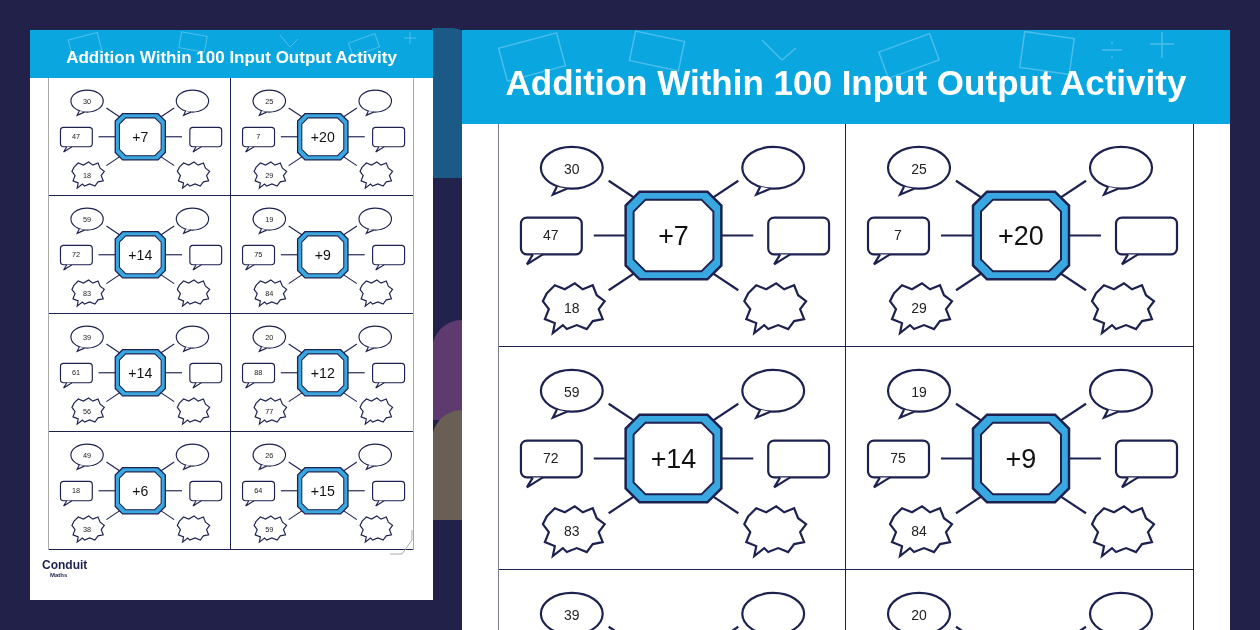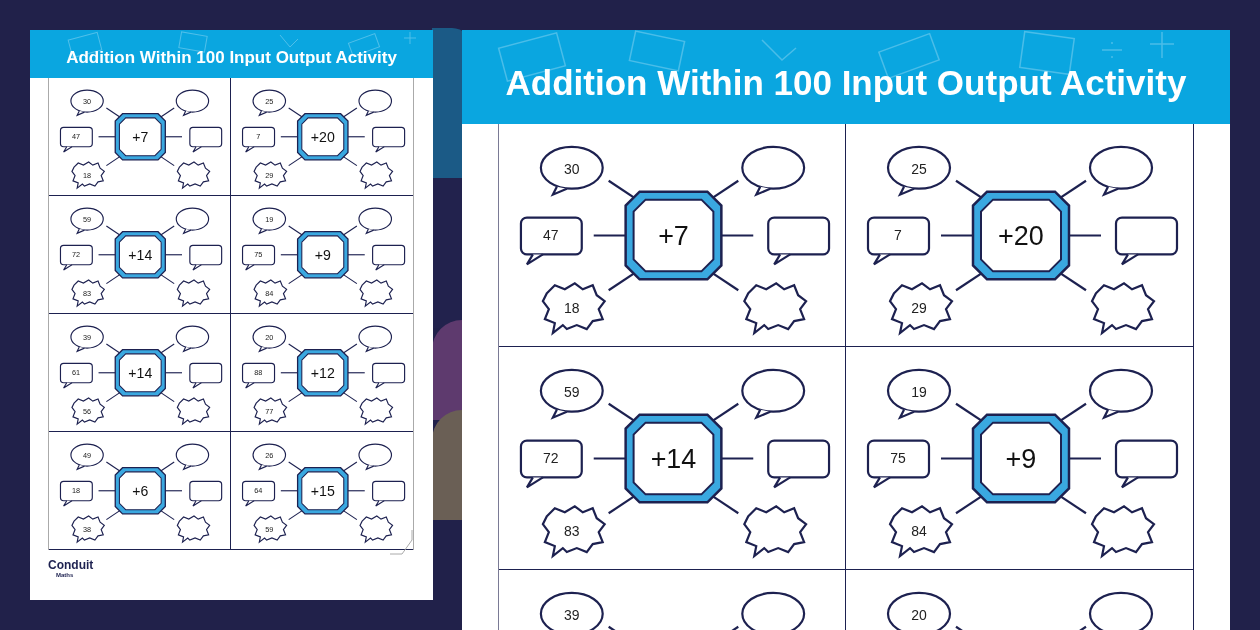--- a/index.html
+++ b/index.html
@@ -16,21 +16,21 @@
   .small .banner{height:48px;line-height:56px;font-size:17px;}
   .large .banner{height:94px;line-height:106px;font-size:35px;}
   .banner svg{position:absolute;left:0;top:0;}
   .banner span{position:relative;}
   .grid{position:absolute;display:grid;grid-template-columns:1fr 1fr;}
   .small .grid{left:18px;top:48px;width:364px;grid-template-rows:repeat(4,118px);border-left:1px solid #aaa;border-right:1px solid #aaa;}
   .large .grid{left:36px;top:94px;width:694px;grid-template-rows:repeat(3,223px);border-left:1px solid #7a7a95;border-right:1px solid #1d2150;}
   .cell{position:relative;border-bottom:1px solid #1d2150;}
   .cell:nth-child(odd){border-right:1px solid #1d2150;}
   .cell svg{position:absolute;left:0;top:0;width:100%;height:100%;}
-  .logo{position:absolute;left:18px;top:528px;color:#1d2150;}
+  .logo{position:absolute;left:12px;top:528px;color:#1d2150;}
   .logo .l1{font-size:12px;font-weight:bold;}
   .logo .l2{font-size:6px;font-weight:bold;margin-left:8px;}
 </style>
 </head>
 <body>
 
 <div class="blob blob1"></div>
 <div class="blob blob2"></div>
 <div class="blob blob3"></div>
 <div class="blob blob4"></div>

